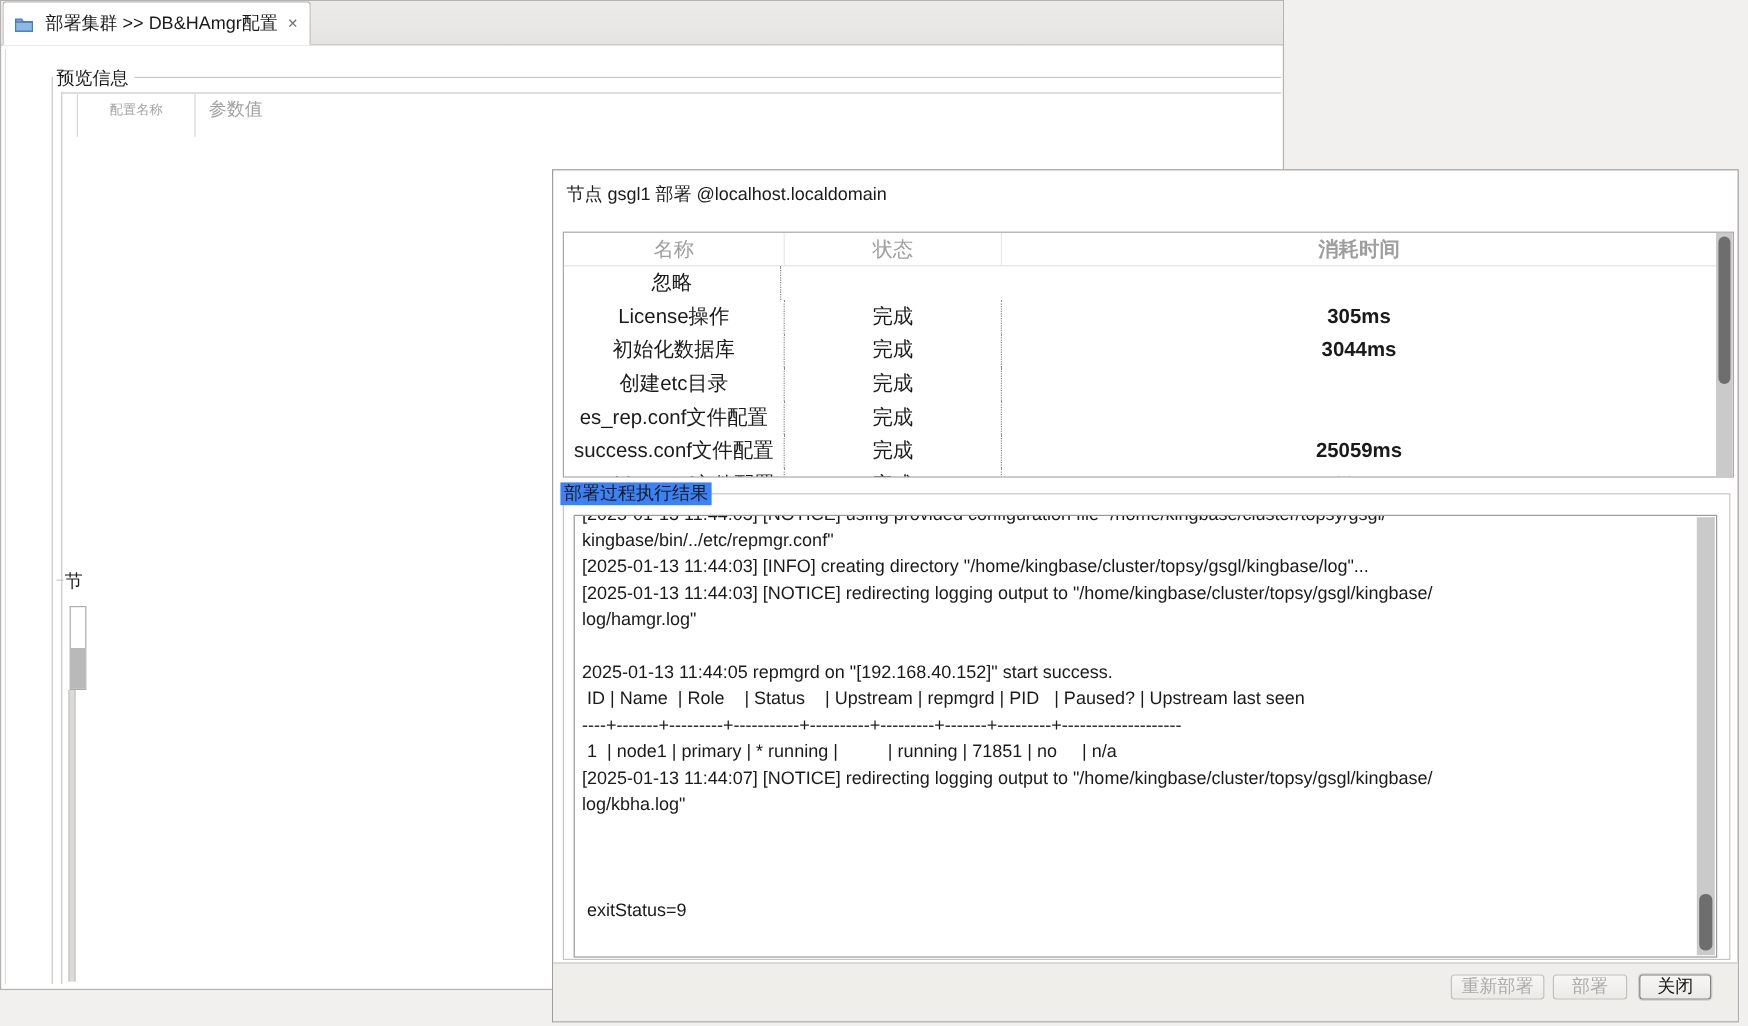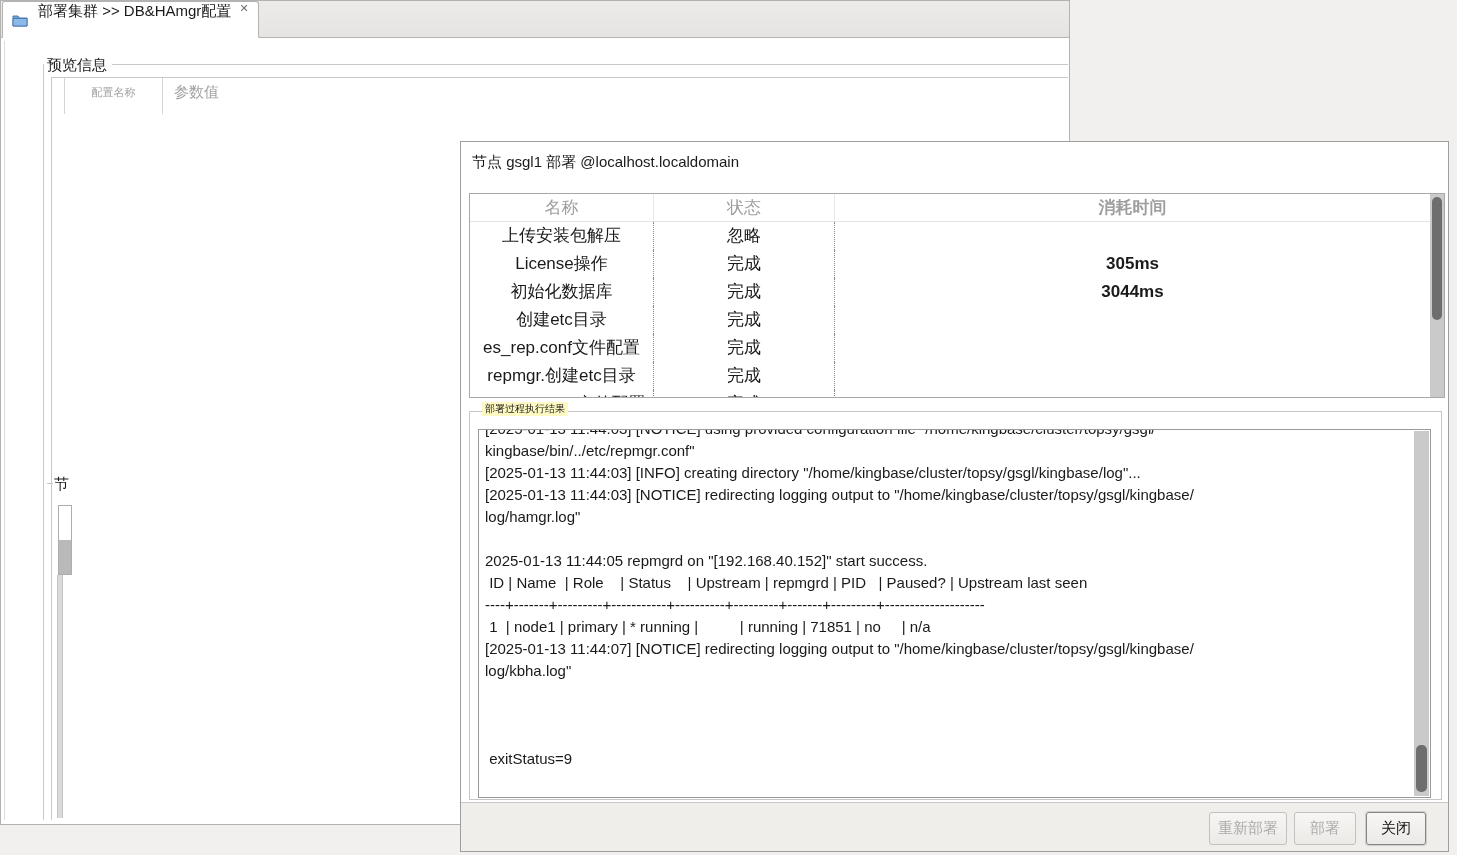--- a/index.html
+++ b/index.html
@@ -14,21 +14,21 @@
   .menu-item { cursor:default; }
   .menu-item u { text-decoration:underline; }
 
   
   .view { position:absolute; background:#fff; border:1px solid #b4b2b0; }
   #left-view  { left:0;   top:30; width:381px;  height:825px; }
   #right-view { left:387; top:30; width:1070px; height:825px; }
   .tabbar { position:absolute; left:0; top:0; right:0; height:37px;
             background:linear-gradient(#ecebe9,#e5e4e2); border-bottom:1px solid #b4b2b0; }
   .tab { position:absolute; left:1px; top:0; height:37px; display:inline-flex;
-         gap:6px; padding:0 9px; background:#fff;
+         align-items:center; gap:6px; padding:0 9px; background:#fff;
          border:1px solid #b4b2b0; border-bottom:1px solid #fff;
          border-top-left-radius:3px; border-top-right-radius:3px; font-size:15px; }
   .tab-close { color:#6f6f6f; font-size:11px; margin-left:2px; cursor:pointer; }
   .minmax { position:absolute; right:10px; top:9px; display:flex; gap:16px; }
   .min-glyph { width:12px; height:5px; border:1px solid #222; border-top:2px solid #222; margin-top:7px; }
   .max-glyph { width:14px; height:13px; border:1px solid #222; border-top:3px solid #222; }
 
   
   #tree { position:absolute; left:1px; top:37px; right:1px; bottom:1px; background:#fff;
           padding-top:5px; overflow:hidden; }
@@ -57,35 +57,35 @@
   .prow .c2 { width:181px; text-align:center; border-right:1px dotted #8a8a8a; }
   .prow .c3 { flex:1; text-align:center;font-weight:bold; }
   .prow.phead { color:#9e9e9e; border-bottom:1px solid #e3e3e3; }
   .prow.phead .c1, .prow.phead .c2 { border-right:1px solid #e9e9e9; }
   #ptable-scroll { position:absolute; right:0; top:0; bottom:0; width:14px; background:#cacaca; }
   #ptable-thumb  { position:absolute; left:2px; width:10px; top:3px; height:123px;
                    background:#6e6e6e; border-radius:5px; }
 
   #log-group { position:absolute; left:8px; top:269px; width:973px; height:389px;
                border:1px solid #c6c6c5; }
-  #log-label { position:absolute; left:21px; top:260px; font-size:10px; background:#fef9c3;
+  #log-label { position:absolute; left:6px; top:260px; font-size:15px; background:#3b82f6;
                padding:0 3px; z-index:2; }
   #log-area { position:absolute; left:17px; top:287px; width:953px; height:369px;
               border:1px solid #9a9a9a; background:#fff; overflow:hidden; }
   #log-content { position:absolute; left:0; top:0; right:17px; bottom:0; overflow:hidden;
                  padding:2px 0 2px 6px; font-size:15px; line-height:22px; }
   .log-line { white-space:pre-wrap; word-break:break-all; min-height:22px; }
   .log-line:first-child { margin-top:-14px; }
   #log-scroll { position:absolute; right:1px; top:1px; bottom:1px; width:15px; background:#cacaca; }
   #log-thumb  { position:absolute; left:2px; width:11px; top:314px; height:47px;
                 background:#6e6e6e; border-radius:5px; }
 
   #btnbar { position:absolute; left:0; right:0; bottom:0; height:49px;
             background:#efeeeb; border-top:1px solid #c9c8c6; }
-  .dlg-btn { position:absolute; top:9px; height:33px; font-size:15px;
+  .dlg-btn { position:absolute; top:9px; height:21px; font-size:15px;
              font-family:"Liberation Sans",sans-serif;
              background:linear-gradient(#f7f6f4,#eceae7); border:1px solid #c2c1bf;
              border-radius:3px; color:#ababab; }
   .dlg-btn.enabled { color:#111; border:1px solid #858585; box-shadow:0 0 0 1px #cfcecd; cursor:pointer; }
   #btn-redeploy { right:161px; width:78px; }
   #btn-deploy   { right:92px;  width:62px; }
   #btn-close    { right:22px;  width:60px; }
 
   svg { display:block; }
 </style>
@@ -250,21 +250,20 @@
     <div id="dlg-header">节点 gsgl1 部署 @localhost.localdomain</div>
 
     <div id="ptable">
       <div id="ptable-rows">
           <div class="prow phead">
             <div class="c1">名称</div>
             <div class="c2">状态</div>
             <div class="c3">消耗时间</div>
           </div>
           <div class="prow">
-            <div class="c1">上传安装包解压</div>
             <div class="c2">忽略</div>
             <div class="c3"></div>
           </div>
           <div class="prow">
             <div class="c1">License操作</div>
             <div class="c2">完成</div>
             <div class="c3">305ms</div>
           </div>
           <div class="prow">
             <div class="c1">初始化数据库</div>
@@ -273,22 +272,23 @@
           </div>
           <div class="prow">
             <div class="c1">创建etc目录</div>
             <div class="c2">完成</div>
           </div>
           <div class="prow">
             <div class="c1">es_rep.conf文件配置</div>
             <div class="c2">完成</div>
           </div>
           <div class="prow">
-            <div class="c1">repmgr.创建etc目录</div>
-            <div class="c2">完成</div>
+            <div class="c1">success.conf文件配置</div>
+            <div class="c2">完成</div>
+            <div class="c3">25059ms</div>
           </div>
           <div class="prow">
             <div class="c1">sys_hba.conf文件配置</div>
             <div class="c2">完成</div>
             <div class="c3">4004ms</div>
           </div>
         </div>
       <div id="ptable-scroll">
         <div id="ptable-thumb"></div>
       </div>

